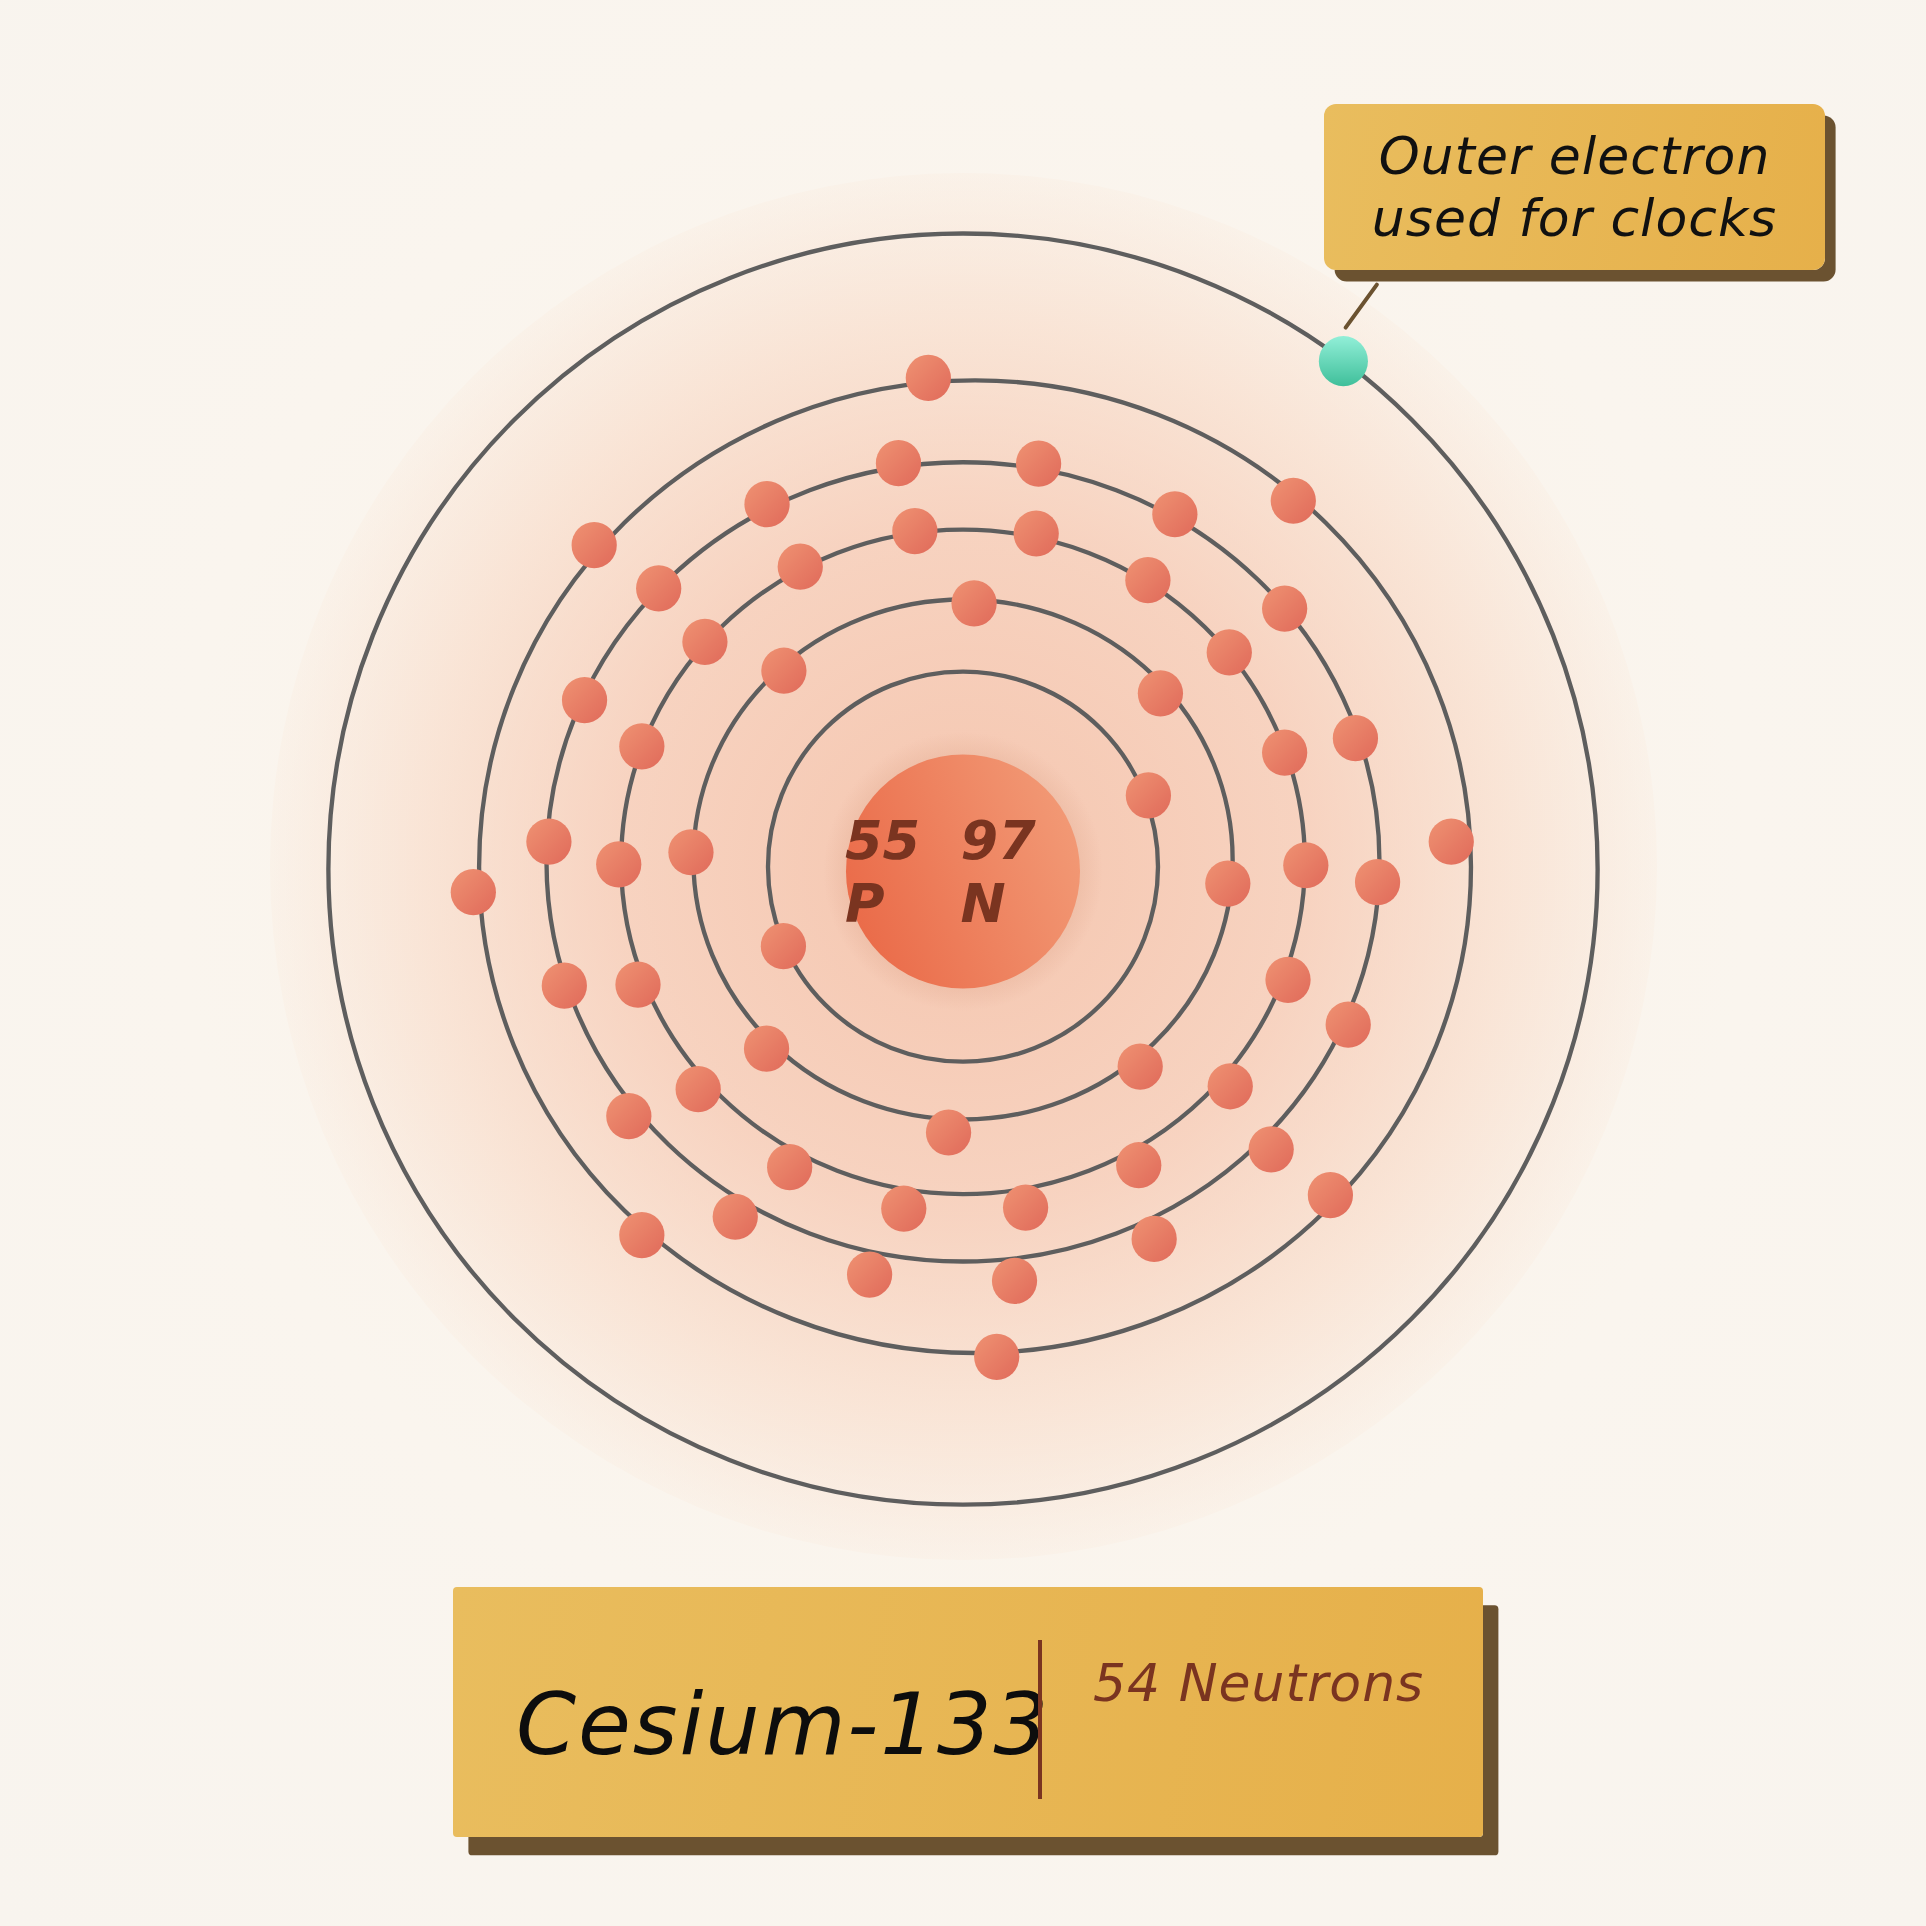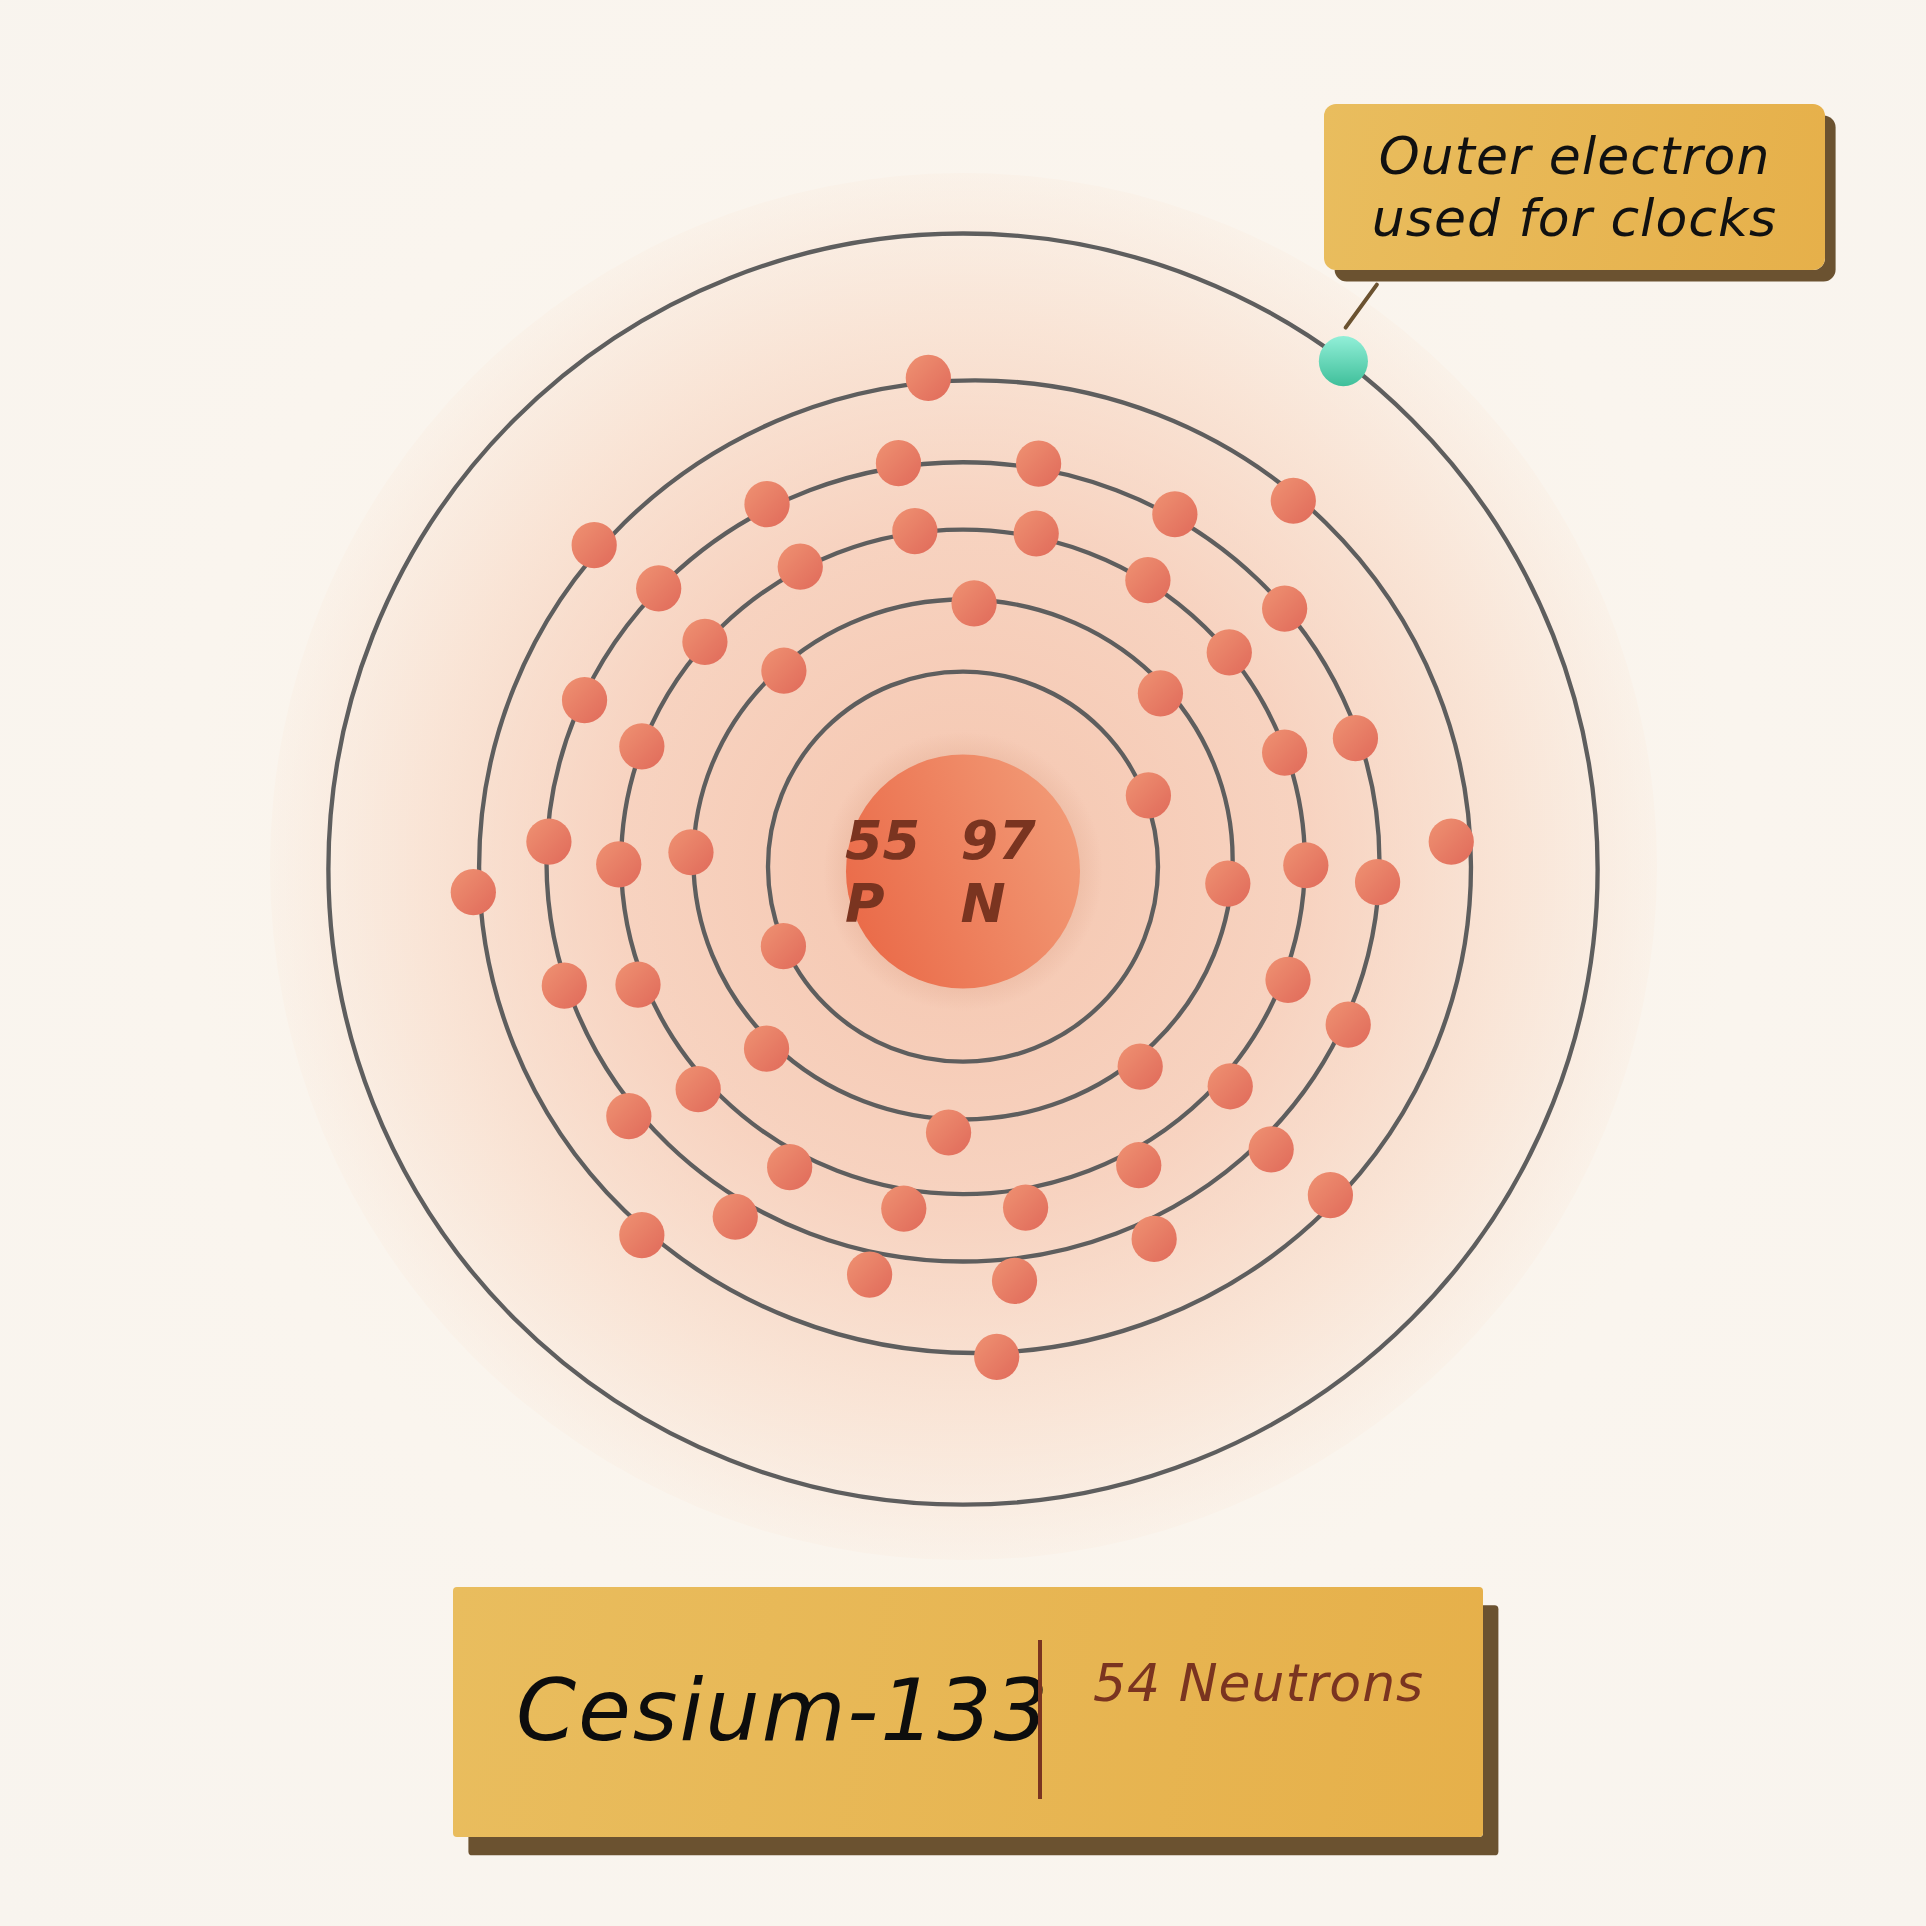--- a/index.html
+++ b/index.html
@@ -29,21 +29,21 @@
     position: absolute; left: 1376px; top: 283px; width: 3.9px; height: 57px;
     background: #6b5230; transform-origin: top center; transform: rotate(36deg); border-radius: 1.9px;
   }
   .panel {
     position: absolute; left: 453px; top: 1587px; width: 1030px; height: 250px;
     background: linear-gradient(100deg, #e9bd5e 0%, #e6b04a 100%);
     box-shadow: 15.4px 18.3px 0 0 #6b5230;
     border-radius: 3.9px;
   }
   .panel-title {
-    position: absolute; left: 63px; top: 70px; font-style: italic; font-size: 86px; color: #0d0d0d;
+    position: absolute; left: 63px; top: 84px; font-style: italic; font-size: 86px; color: #0d0d0d;
     letter-spacing: 1.9px; line-height: 106px;
   }
   .panel-divider {
     position: absolute; left: 585px; top: 53px; width: 3.9px; height: 159px; background: #7a3420;
   }
   .panel-stats {
     position: absolute; left: 640px; top: 63px; font-style: italic; font-size: 52px; color: #7a3420;
     line-height: 66px; letter-spacing: 1px;
   }
   .nucleus-label {

